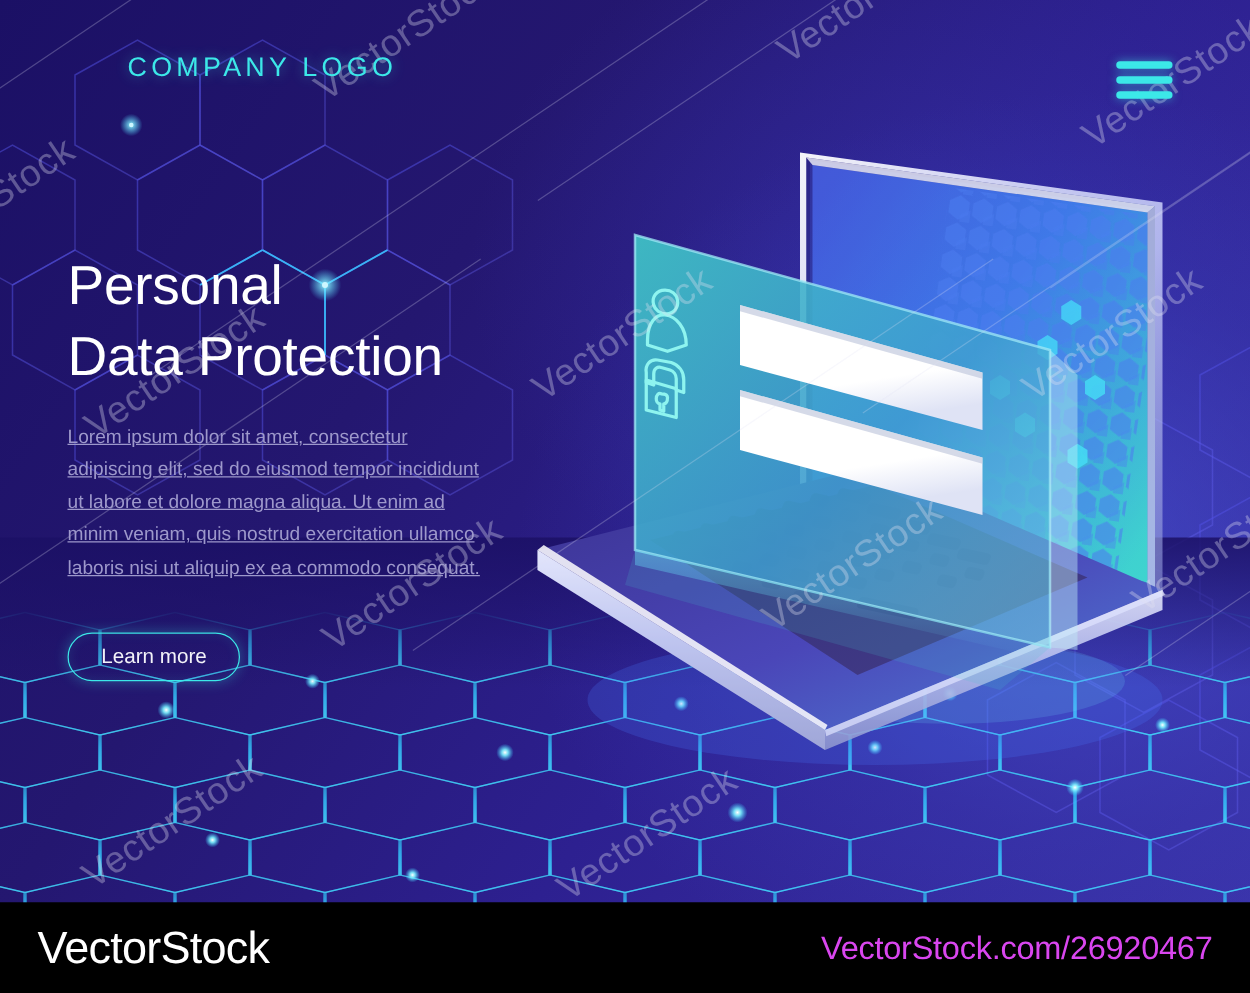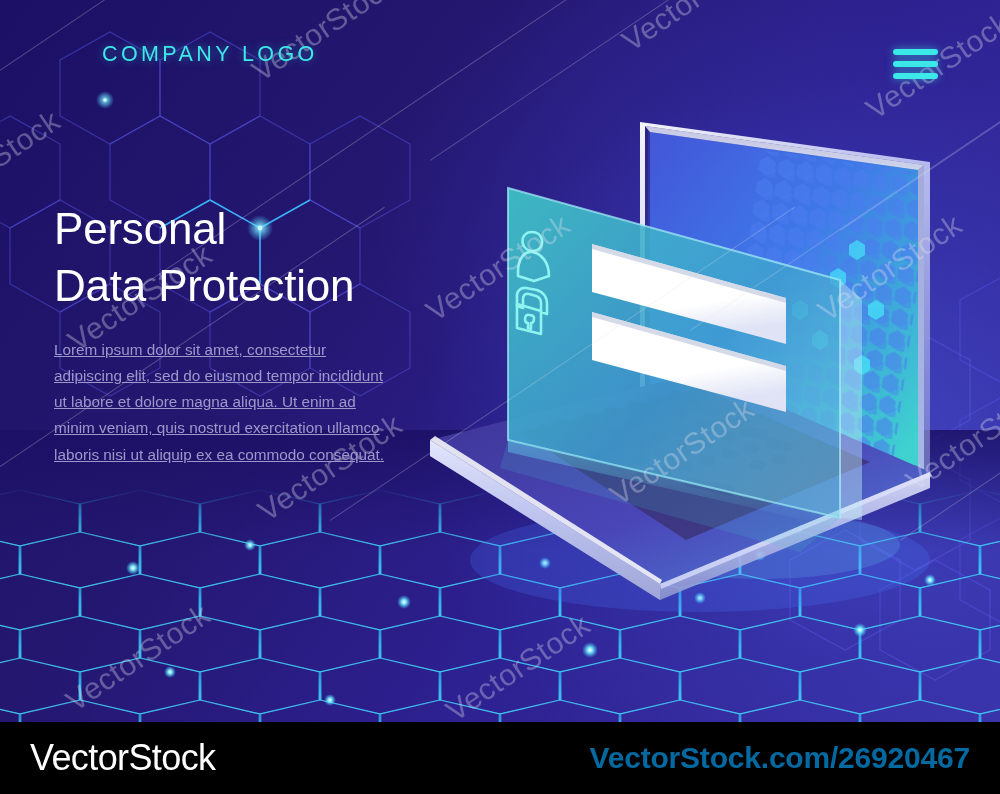--- a/index.html
+++ b/index.html
@@ -75,21 +75,21 @@
     box-shadow:0 0 8px rgba(60,232,232,.55);
   }
 
   
   .footer {
     position:absolute; left:0; top:722px; width:1000px; height:72px;
     background:#000; display:flex; align-items:center;
     justify-content:space-between; padding:0 30px;
   }
   .footer .fl { color:#fff; font-size:36px; letter-spacing:-.6px; }
-  .footer .fr { color:#0369a1; font-size:30px; letter-spacing:-.2px;font-weight:bold; }
+  .footer .fr { color:#d946ef; font-size:26px; letter-spacing:-.2px; }
 </style>
 </head>
 <body>
 
 <div id="stage">
 
   <div class="hero">
 
     <svg class="hexnet" viewBox="0 0 1000 722" preserveAspectRatio="none">
       <defs>
@@ -397,20 +397,21 @@
       <div class="wm" style="left:-90px; top:196px;">VectorStock</div>
     </div>
 
     <div class="copy">
       <div class="logo">COMPANY LOGO</div>
       <h1 class="headline">
         <span>Personal</span>
         <span class="l2">Data Protection</span>
       </h1>
       <p class="body-copy">Lorem ipsum dolor sit amet, consectetur adipiscing elit, sed do eiusmod tempor incididunt ut labore et dolore magna aliqua. Ut enim ad minim veniam, quis nostrud exercitation ullamco laboris nisi ut aliquip ex ea commodo consequat.</p>
+      <button class="btn">Learn more</button>
     </div>
 
     <div class="burger">
       <i></i>
       <i></i>
       <i></i>
     </div>
   </div>
 
   <div class="footer">

